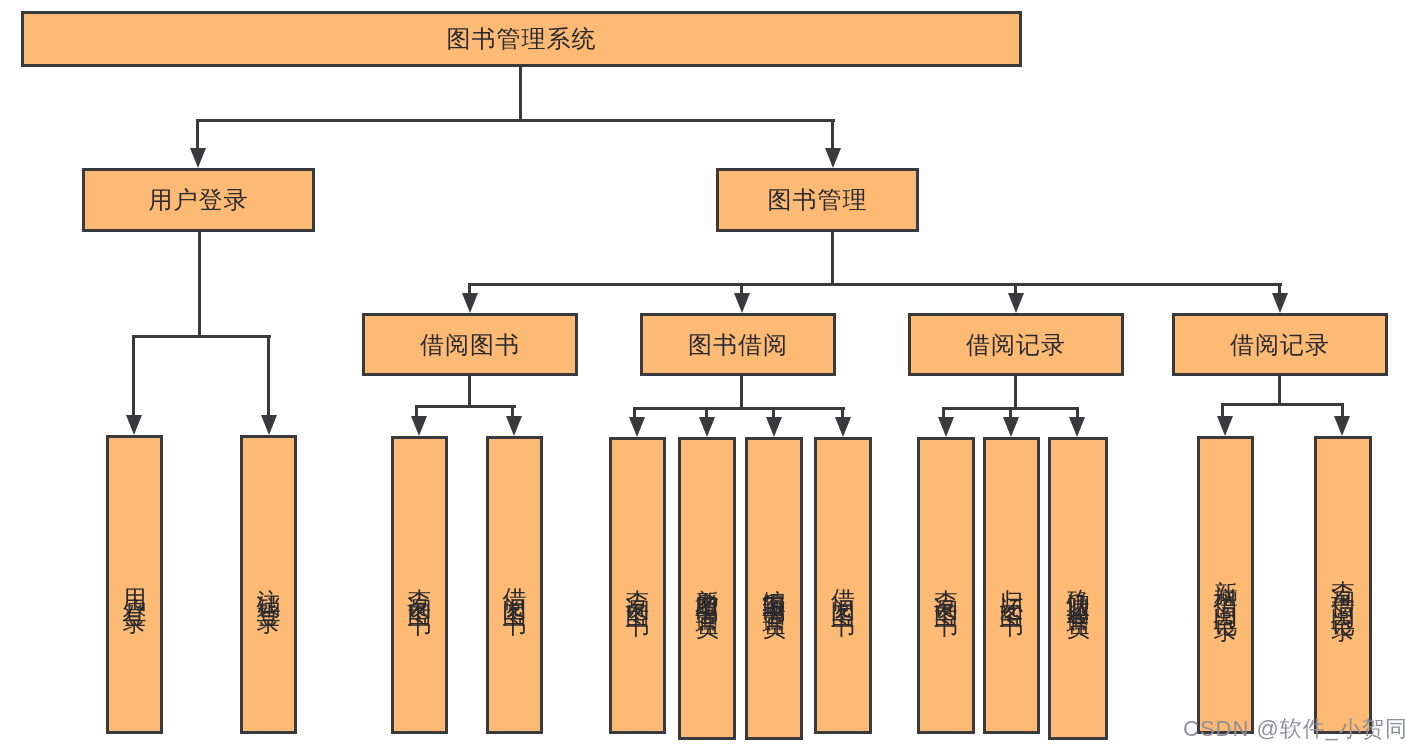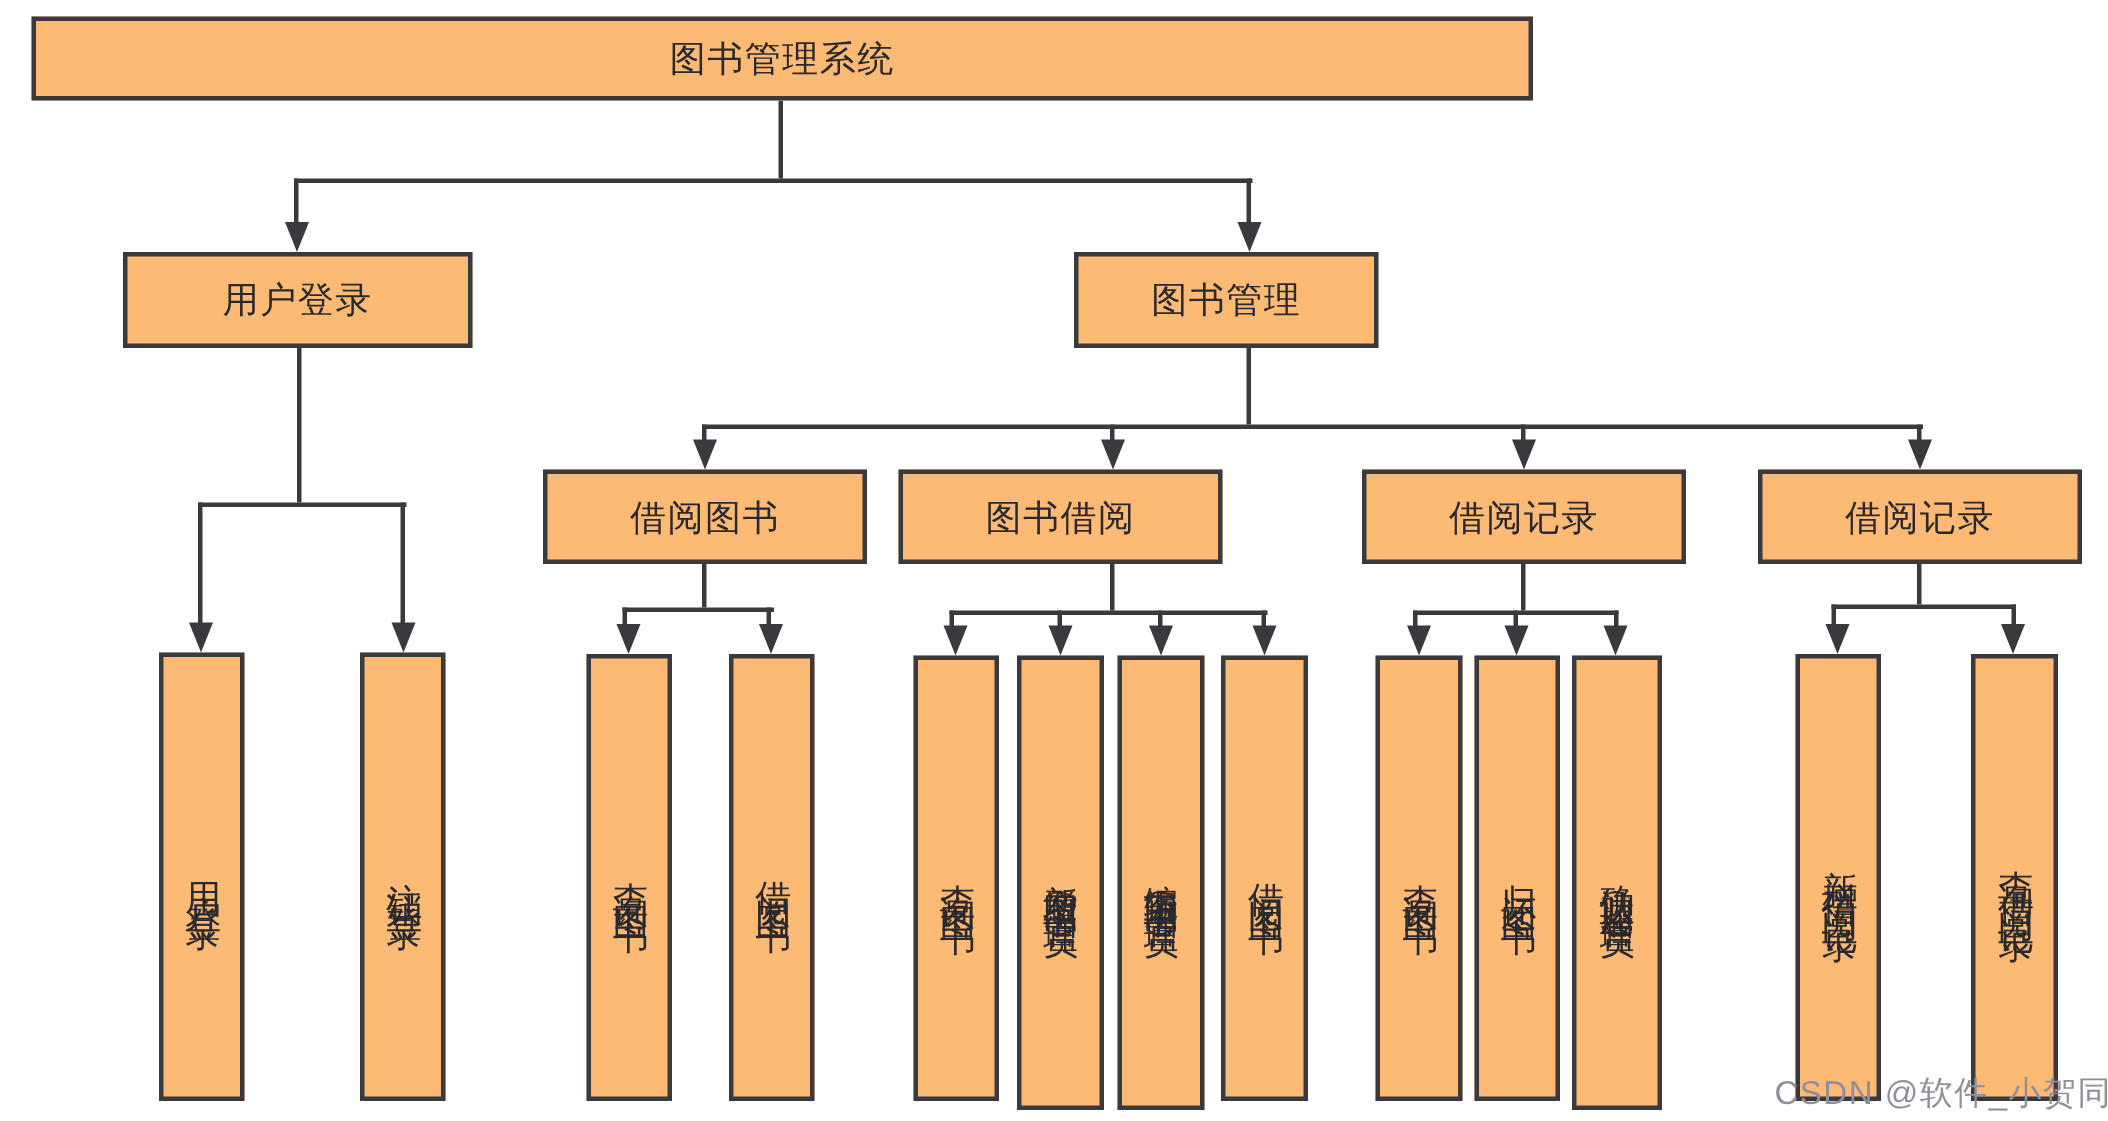--- a/index.html
+++ b/index.html
@@ -114,21 +114,21 @@
   <div class="l v" style="left:1341px;top:403px;height:17px"></div>
   <div class="a" style="left:1217px;top:416px"></div>
   <div class="a" style="left:1334px;top:416px"></div>
 
   <div class="box" style="left:21px;top:11px;width:1001px;height:56px">图书管理系统</div>
 
   <div class="box" style="left:82px;top:168px;width:233px;height:64px">用户登录</div>
   <div class="box" style="left:716px;top:168px;width:203px;height:64px">图书管理</div>
 
   <div class="box" style="left:362px;top:313px;width:216px;height:63px">借阅图书</div>
-  <div class="box" style="left:599px;top:313px;width:216px;height:63px">图书借阅</div>
+  <div class="box" style="left:640px;top:313px;width:196px;height:63px">图书借阅</div>
   <div class="box" style="left:908px;top:313px;width:216px;height:63px">借阅记录</div>
   <div class="box" style="left:1172px;top:313px;width:216px;height:63px">借阅记录</div>
 
   <div class="box vbox" style="left:106px;top:435px;width:57px;height:299px">用户登录</div>
   <div class="box vbox" style="left:240px;top:435px;width:57px;height:299px">注销登录</div>
 
   <div class="box vbox" style="left:391px;top:436px;width:57px;height:298px">查询图书</div>
   <div class="box vbox" style="left:486px;top:436px;width:57px;height:298px">借阅图书</div>
 
   <div class="box vbox" style="left:609px;top:437px;width:57px;height:297px">查询图书</div>

